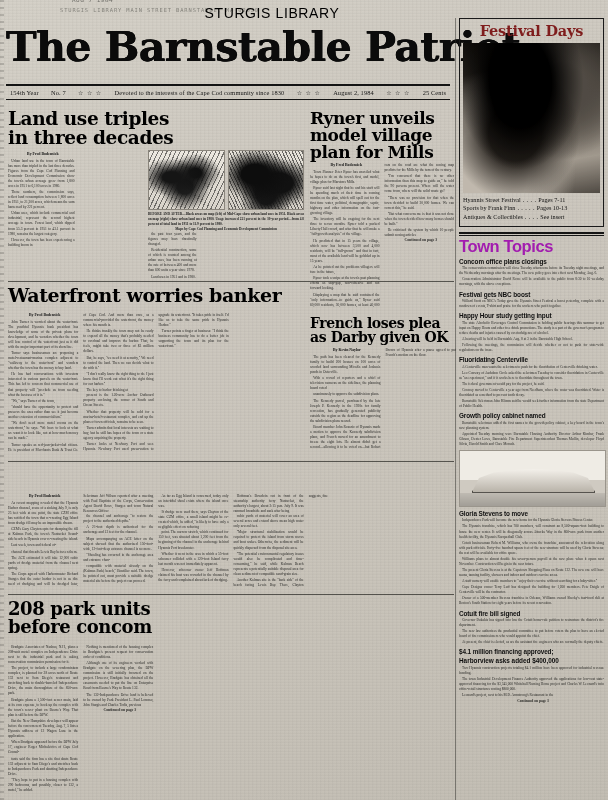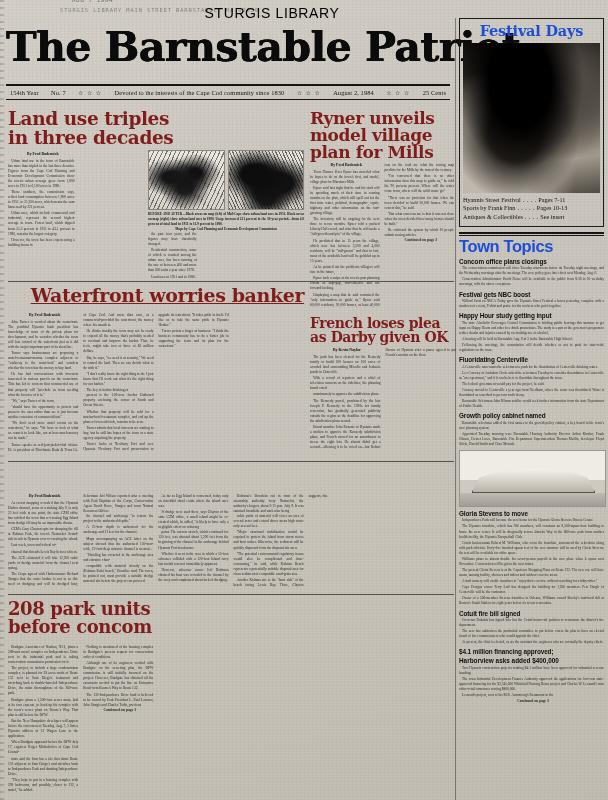--- a/index.html
+++ b/index.html
@@ -78,21 +78,21 @@
   .col p{margin:0 0 1.2px 0;text-indent:3.2px;}
   .byline{
     font-weight:bold;font-size:3.9px;text-align:center;text-indent:0;
     margin:0 0 1.4px 0;color:#111;
   }
   .jump{font-weight:bold;text-align:center;text-indent:0;font-size:3.7px;margin-top:1.5px;}
 
   
   .hl{
     font-family:"DejaVu Serif", serif;
-    font-weight:bold;color:#7f1d1d;
+    font-weight:bold;color:#000000;
     line-height:1.0;letter-spacing:-0.4px;
   }
 
   
   .landuse-hl{position:absolute;left:8px;top:110px;width:180px;font-size:18.5px;}
   .landuse-body{position:absolute;left:8px;top:152px;width:138px;height:122px;
      column-count:2;column-gap:5px;}
   .maps{position:absolute;left:148px;top:150px;width:156px;height:60px;display:flex;gap:3px;}
   .mapimg{flex:1;background:
       radial-gradient(ellipse at 30% 45%, #151515 0 12%, rgba(21,21,21,0) 42%),
@@ -111,21 +111,21 @@
      font-size:3.4px;line-height:1.4;text-align:justify;color:#1d1d1d;font-weight:bold;}
   .mapcap .lead{font-weight:bold;}
   .mapcap .credit{text-align:center;display:block;margin-top:1px;}
   .landuse-body2{position:absolute;left:148px;top:232px;width:156px;height:48px;
      column-count:3;column-gap:5px;}
 
   .ryner-hl{position:absolute;left:310px;top:110px;width:144px;font-size:17px;}
   .ryner-body{position:absolute;left:310px;top:163px;width:144px;height:146px;
      column-count:2;column-gap:5px;}
 
-  .wf-hl{position:absolute;left:8px;top:286px;width:296px;font-size:19px;text-align:right;text-decoration:underline;}
+  .wf-hl{position:absolute;left:8px;top:286px;width:296px;font-size:19px;text-align:left;}
   .wf-body{position:absolute;left:8px;top:313px;width:296px;height:140px;
      column-count:4;column-gap:5px;}
 
   .french-hl{position:absolute;left:310px;top:316px;width:146px;font-size:14px;}
   .french-body{position:absolute;left:310px;top:348px;width:146px;height:104px;
      column-count:2;column-gap:5px;}
 
   .egg-hl{position:absolute;left:8px;top:466px;width:300px;font-size:18px;}
   .egg-body{position:absolute;left:8px;top:494px;width:446px;height:96px;
      column-count:6;column-gap:5px;}
@@ -133,42 +133,42 @@
   .park-hl{position:absolute;left:8px;top:600px;width:150px;font-size:18px;}
   .park-body{position:absolute;left:8px;top:645px;width:446px;height:152px;
      column-count:6;column-gap:5px;}
   .hrule{position:absolute;height:1px;background:#232320;opacity:.7;}
 
   
   .rail{position:absolute;left:459px;top:18px;width:145px;}
   .railbox{border:1.2px solid #1a1a1a;padding:3px 3px 4px 3px;background:transparent;}
   .festival-title{
     font-family:"DejaVu Serif", serif;font-weight:bold;font-size:14.5px;
-    text-align:center;color:#1d4ed8;line-height:1;margin:2px 0 4px 0;letter-spacing:-0.2px;
+    text-align:center;color:#7f1d1d;line-height:1;margin:2px 0 4px 0;letter-spacing:-0.2px;
   }
   .festival-photo{
     height:150px;width:100%;
     background:
       radial-gradient(ellipse at 42% 26%, #0a0a0a 0 26%, rgba(10,10,10,0) 56%),
       radial-gradient(ellipse at 38% 60%, #2e2a26 0 22%, rgba(46,42,38,0) 54%),
       radial-gradient(ellipse at 72% 30%, #55504a 0 18%, rgba(85,80,74,0) 48%),
       radial-gradient(ellipse at 20% 85%, #b9b2a8 0 25%, rgba(185,178,168,0) 55%),
       linear-gradient(170deg,#1b1917 0%,#3c3833 28%,#6d675f 55%,#9d968c 78%,#55504a 100%);
     filter:contrast(1.12);
   }
   .festival-lines{margin-top:3px;font-family:"Liberation Serif", serif;
      font-size:6.2px;line-height:1.45;color:#121212;}
   .festival-lines div{white-space:nowrap;}
   .dots{letter-spacing:.4px;}
 
   .tt-rule1{height:2px;background:#151515;margin:5px 0 1px 0;}
   .tt-rule2{height:1px;background:#151515;margin:0 0 2px 0;}
   .tt-title{
     font-family:"Liberation Sans", sans-serif;font-weight:bold;
-    font-size:16.5px;letter-spacing:-0.4px;color:#1d4ed8;line-height:1.05;margin-bottom:2px;
+    font-size:16.5px;letter-spacing:-0.4px;color:#a21caf;line-height:1.05;margin-bottom:2px;
   }
   .tt-item{margin-bottom:3.2px;}
   .tt-head{
     font-family:"Liberation Sans", sans-serif;font-weight:bold;
     font-size:6.4px;color:#101010;line-height:1.15;margin-bottom:1px;letter-spacing:-0.1px;
   }
   .tt-body{font-size:3.5px;line-height:1.45;text-align:justify;color:#2b2b28;}
   .tt-body p{margin:0 0 1px 0;text-indent:3px;}
   .tt-photo{
     height:55px;width:100%;margin:3px 0 3px 0;

